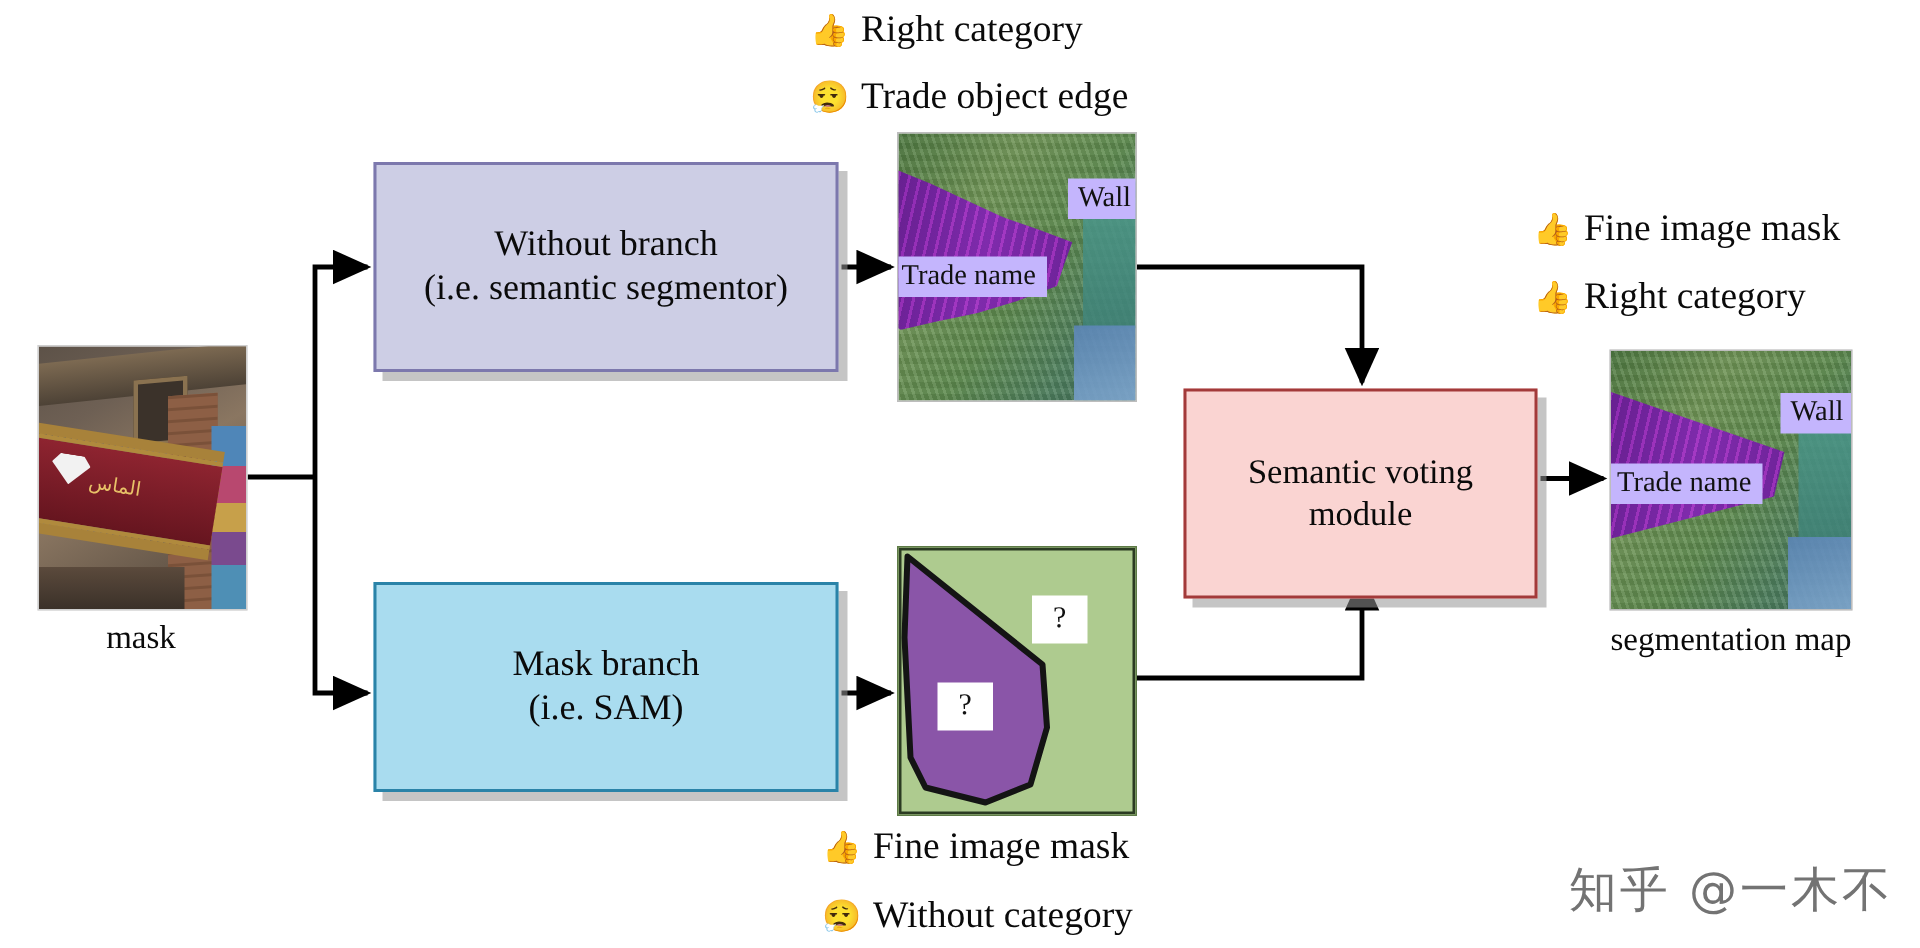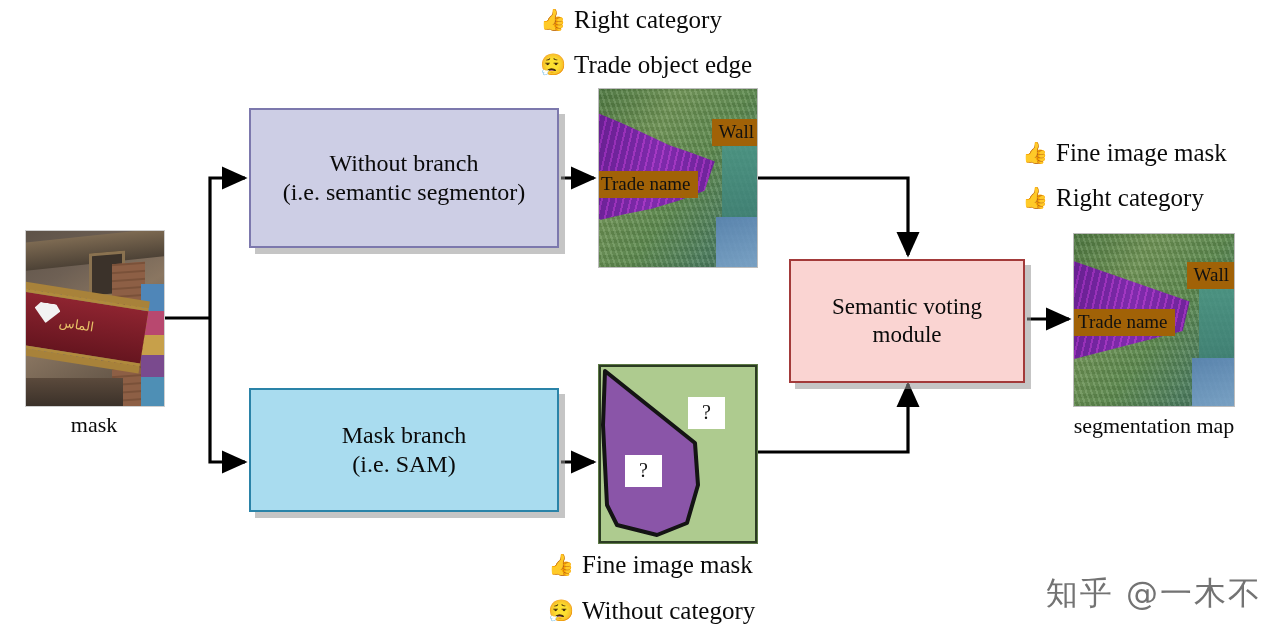--- a/index.html
+++ b/index.html
@@ -29,27 +29,27 @@
   }
   .proc-box .bx-text { padding: 0 6px; }
 
   #semantic-branch-box {
     left: 249px; top: 108px; width: 310px; height: 140px;
     background: #cdcee5;
     border: 2px solid #7c78ad;
     font-size: 24px;
   }
   #mask-branch-box {
-    left: 249px; top: 388px; width: 310px; height: 124px;
+    left: 249px; top: 388px; width: 310px; height: 140px;
     background: #a9dcef;
     border: 2.5px solid #2a83a8;
     font-size: 24px;
   }
   #voting-box {
-    left: 789px; top: 259px; width: 236px; height: 124px;
+    left: 789px; top: 259px; width: 236px; height: 140px;
     background: #fad4d2;
     border: 2px solid #a33a3a;
     font-size: 23px;
   }
 
   
   .anno-row {
     position: absolute;
     display: flex;
     align-items: center;
@@ -179,21 +179,21 @@
                        26% 80%, 12% 84%, 4% 78%, 0% 40%);
   }
   .band-noise {
     position:absolute; inset:0;
     background: repeating-linear-gradient(103deg,
        rgba(255,255,255,0.22) 0 2px, rgba(0,0,0,0.10) 2px 7px);
     mix-blend-mode:overlay;
   }
   .seg-label {
     position:absolute;
-    background:#a16207;
+    background:#c4b5fd;
     color:#111;
     font-size:19px;
     line-height:1.05;
     padding:3px 7px 4px 7px;
     white-space:nowrap;
     z-index:5;
   }
 
   
   #sam-mask {

